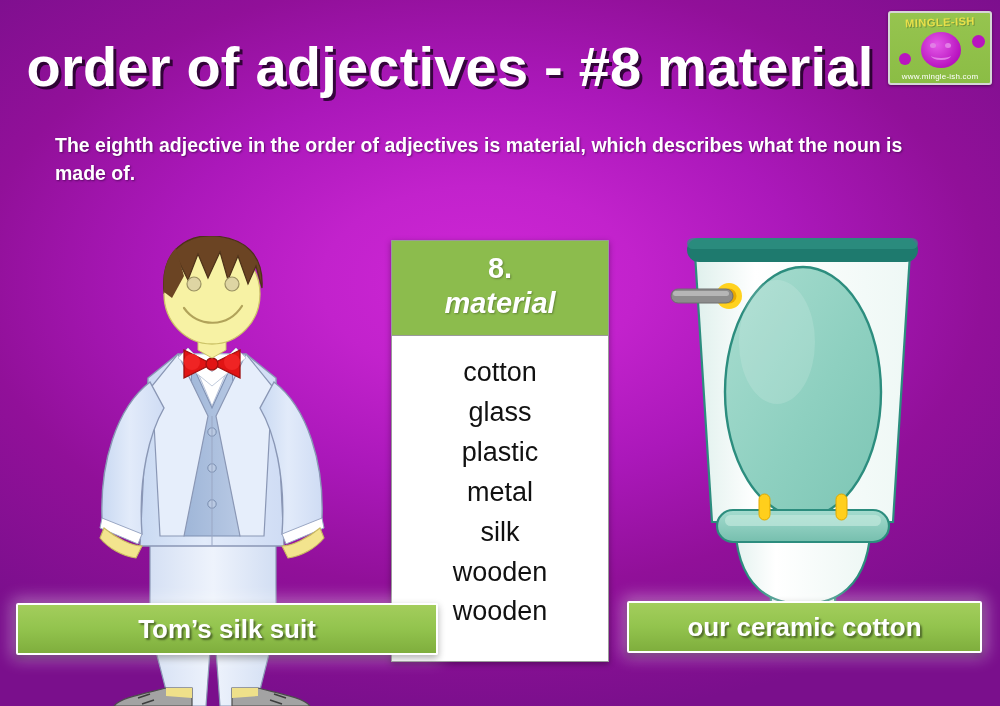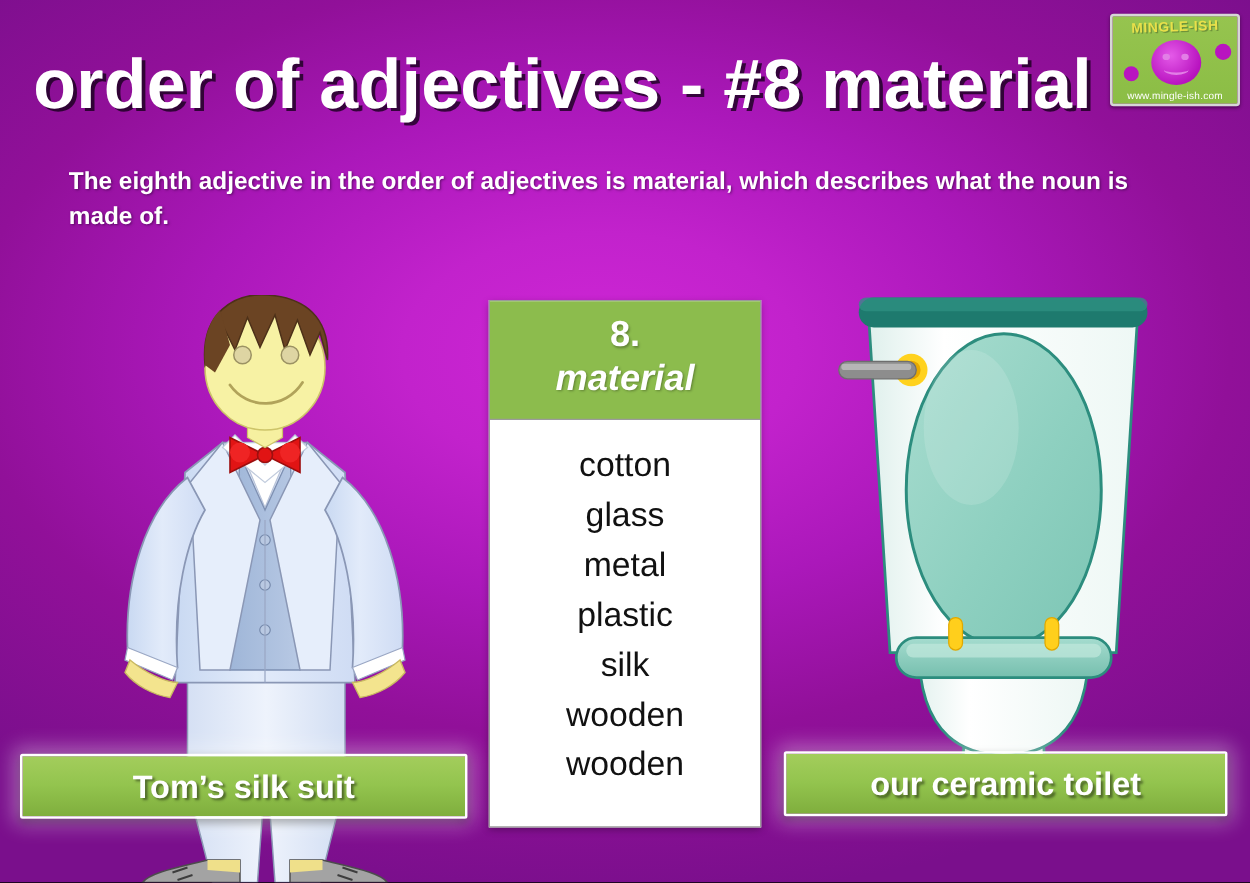--- a/index.html
+++ b/index.html
@@ -77,21 +77,21 @@
     position:absolute;height:52px;border-radius:2px;
     background:linear-gradient(180deg,#a3cd5c 0%,#93c44e 48%,#7fae3d 100%);
     border:2px solid #ffffff;
     box-shadow:0 0 16px 5px rgba(255,255,255,.35),0 3px 7px rgba(0,0,0,.4);
     display:flex;align-items:center;justify-content:center;
   }
   .banner span{
     font-size:26px;font-weight:bold;color:#ffffff;
     text-shadow:2px 2px 2px rgba(0,0,0,.45);
   }
-  .banner.left{left:16px;top:603px;width:358px;}
+  .banner.left{left:16px;top:603px;width:422px;}
   .banner.right{left:627px;top:601px;width:355px;}
 
   
   .boy{position:absolute;left:80px;top:236px;width:265px;height:470px;}
   .boy svg{width:100%;height:100%;display:block;}
   
   .toilet{position:absolute;left:655px;top:232px;width:295px;height:400px;}
   .toilet svg{width:100%;height:100%;display:block;}
 </style>
 </head>
@@ -201,22 +201,22 @@
 
   <div class="list-panel">
     <div class="list-head">
       <span class="num">8.</span>
       <span class="cat">material</span>
     </div>
     <div class="list-body">
       <ul>
         <li>cotton</li>
         <li>glass</li>
+        <li>plastic</li>
         <li>metal</li>
-        <li>plastic</li>
         <li>silk</li>
         <li>wooden</li>
         <li>wooden</li>
       </ul>
     </div>
   </div>
 
   <div class="toilet">
     <svg viewBox="0 0 295 400" xmlns="http://www.w3.org/2000/svg">
       <defs>
@@ -263,16 +263,16 @@
 
       <rect x="104" y="262" width="11" height="26" rx="5.5" fill="#ffcf1c" stroke="#e0a800" stroke-width="1"></rect>
       <rect x="181" y="262" width="11" height="26" rx="5.5" fill="#ffcf1c" stroke="#e0a800" stroke-width="1"></rect>
     </svg>
   </div>
 
   <div class="banner left">
     <span>Tom’s silk suit</span>
   </div>
   <div class="banner right">
-    <span>our ceramic toilet</span>
+    <span>our ceramic cotton</span>
   </div>
 
 </div>
 
 </body></html>

